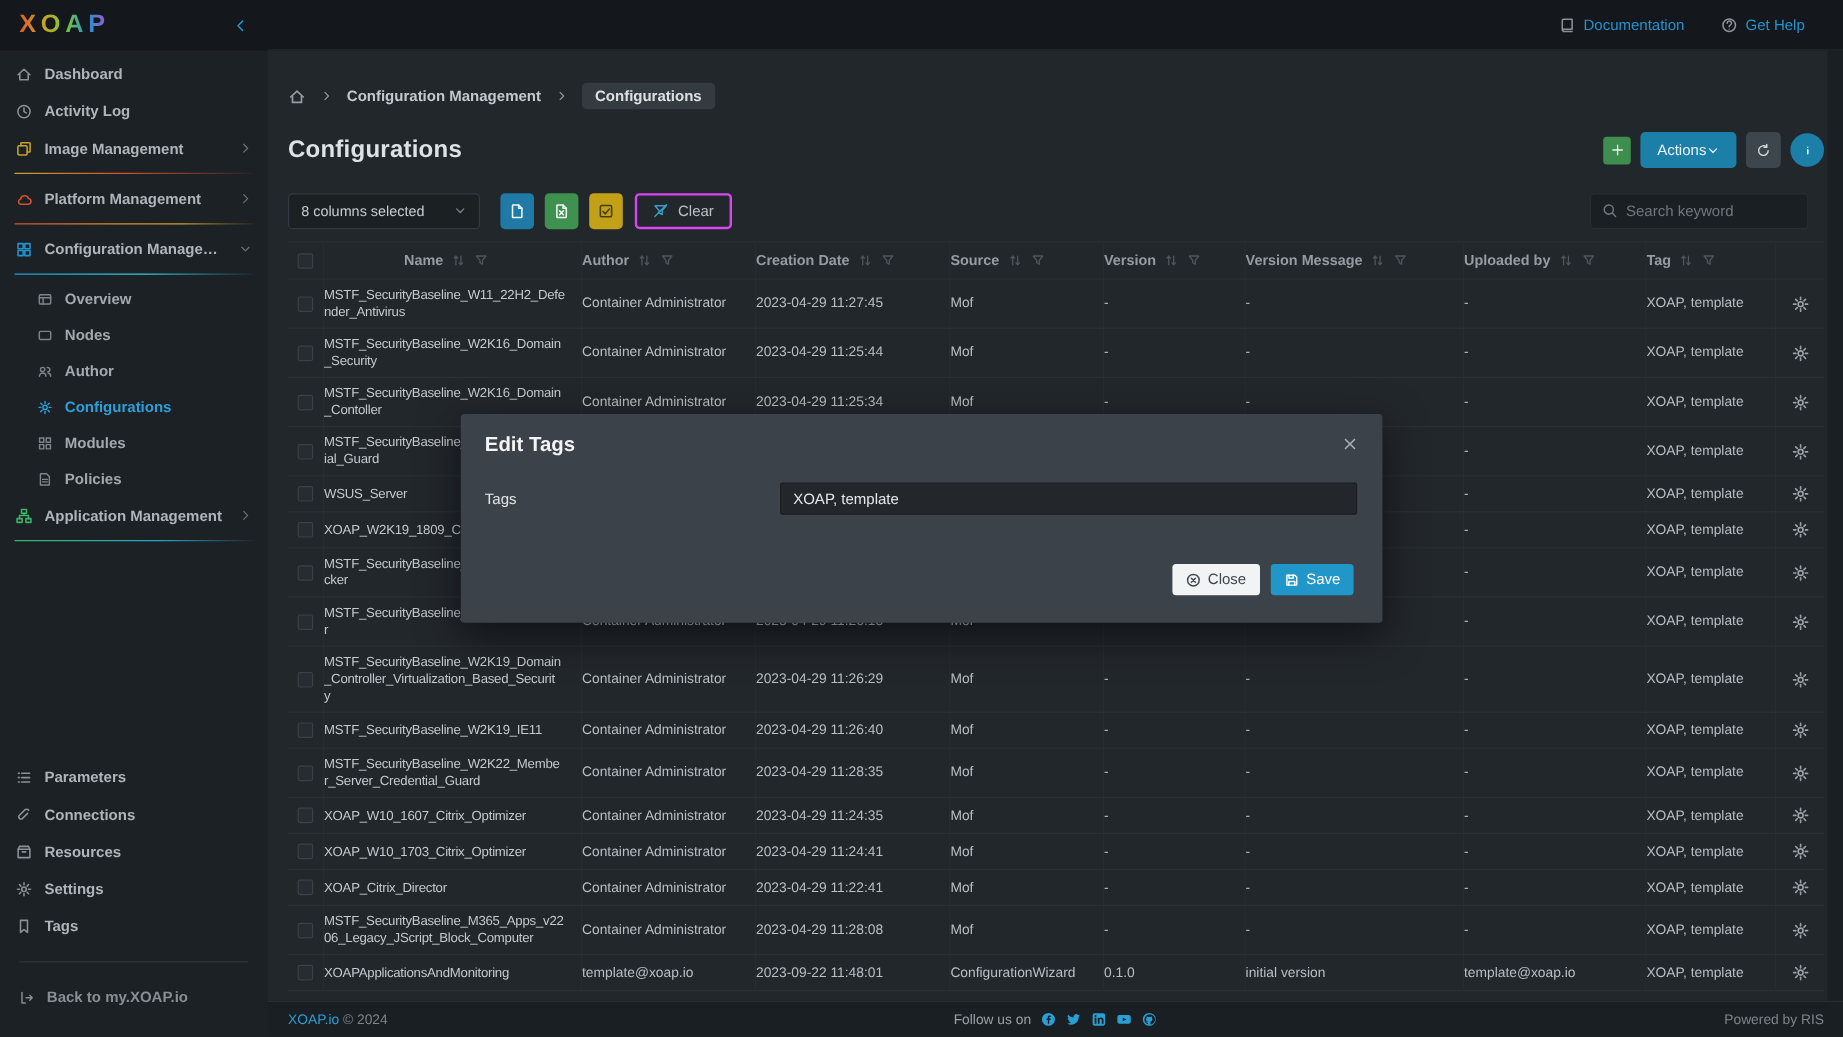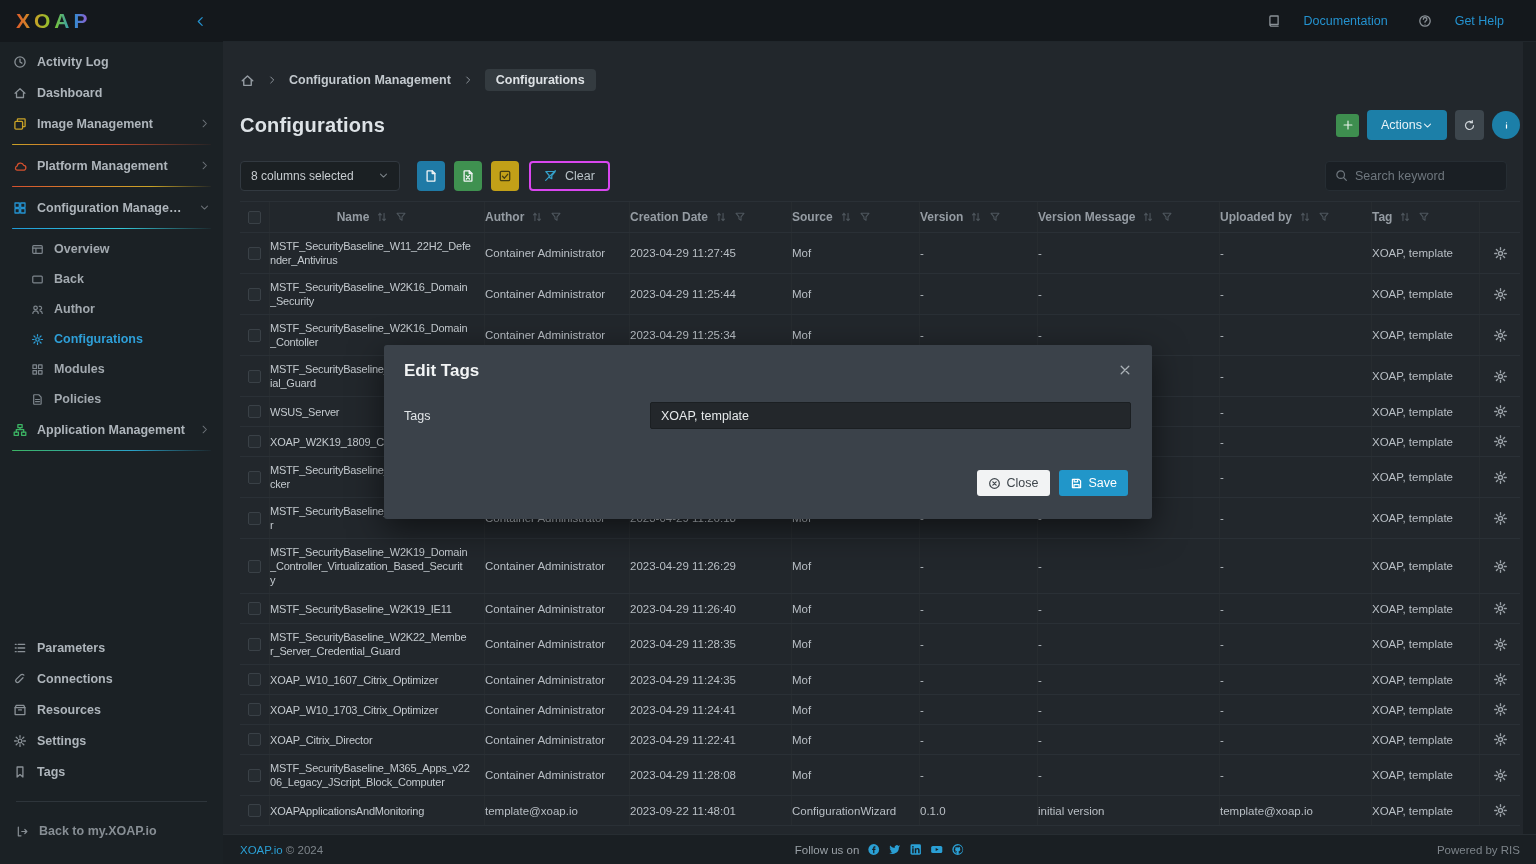--- a/index.html
+++ b/index.html
@@ -31,21 +31,21 @@
   .grad-blue{background:linear-gradient(90deg,#1f9ad6 0%,#35c8d8 55%,rgba(53,200,216,.05) 100%)}
   .grad-green{background:linear-gradient(90deg,#3cb464 0%,#2aa3c9 60%,rgba(42,163,201,.05) 100%)}
   .side-bottom{margin-top:auto;padding-bottom:18px}
   .side-div{height:1px;background:#2e353b;margin:14px 16px}
   .back-link{display:flex;align-items:center;gap:10px;padding:8px 16px;color:#878e94;font-size:12.5px;font-weight:600;cursor:pointer}
   .back-link .icn{width:13px;height:13px}
 
   
   .main{flex:1;display:flex;flex-direction:column;min-width:0}
   .topbar{height:42px;flex-shrink:0;background:#14181c;display:flex;align-items:center;justify-content:flex-end;gap:30px;padding-right:32px;border-bottom:1px solid #20262b}
-  .top-link{display:flex;align-items:center;gap:23px;color:#2492cf;font-size:12.5px;cursor:pointer}
+  .top-link{display:flex;align-items:center;gap:7px;color:#2492cf;font-size:12.5px;cursor:pointer}
   .top-link .icn{color:#8a9197}
 
   .content{flex:1;position:relative;padding:0 16px 0 17px;overflow:hidden}
   .scroll-strip{position:absolute;right:0;top:0;bottom:0;width:13px;background:#1a1f23}
 
   .breadcrumb{margin-top:26px;height:24px;display:flex;align-items:center;gap:12px;font-size:12.5px}
   .breadcrumb .icn{color:#959ca3;width:15px;height:15px;cursor:pointer}
   .bc-sep{color:#565d63;width:10px!important;height:10px!important}
   .bc-section{color:#c3c9ce;font-weight:700;cursor:pointer}
   .bc-pill{background:#343b40;color:#dde1e4;font-weight:700;padding:4px 11px;border-radius:4px}
@@ -134,34 +134,34 @@
       <span class="icn collapse">
           <svg viewBox="0 0 14 14" fill="none" stroke="currentColor" stroke-width="1.3" stroke-linecap="round" stroke-linejoin="round">
             <path d="M8.8 2.8 4.6 7l4.2 4.2"></path>
           </svg>
         </span>
     </div>
     <nav class="side-nav" id="side-main">
         <div class="side-item">
           <span class="icn" style="color:#8a9197">
             <svg viewBox="0 0 14 14" fill="none" stroke="currentColor" stroke-width="1.3" stroke-linecap="round" stroke-linejoin="round">
+              <path d="M2.1 7.3 7 2.7l4.9 4.6"></path>
+              <path d="M3.5 6.6v4.9h7V6.6"></path>
+            </svg>
+          </span>
+          <span class="s-lbl">Dashboard</span>
+        </div>
+        <div class="side-item">
+          <span class="icn" style="color:#8a9197">
+            <svg viewBox="0 0 14 14" fill="none" stroke="currentColor" stroke-width="1.3" stroke-linecap="round" stroke-linejoin="round">
               <circle cx="7" cy="7" r="5.1"></circle>
               <path d="M7 4.1V7l1.9 1.1"></path>
             </svg>
           </span>
           <span class="s-lbl">Activity Log</span>
-        </div>
-        <div class="side-item">
-          <span class="icn" style="color:#8a9197">
-            <svg viewBox="0 0 14 14" fill="none" stroke="currentColor" stroke-width="1.3" stroke-linecap="round" stroke-linejoin="round">
-              <path d="M2.1 7.3 7 2.7l4.9 4.6"></path>
-              <path d="M3.5 6.6v4.9h7V6.6"></path>
-            </svg>
-          </span>
-          <span class="s-lbl">Dashboard</span>
         </div>
         <div class="side-item">
           <span class="icn" style="color:#c9a227">
             <svg viewBox="0 0 14 14" fill="none" stroke="currentColor" stroke-width="1.3" stroke-linecap="round" stroke-linejoin="round">
               <rect x="1.9" y="4.4" width="7.7" height="7.7" rx="1"></rect>
               <path d="M4.4 4.4V2.5a.6.6 0 0 1 .6-.6h6.5a.6.6 0 0 1 .6.6v6.5a.6.6 0 0 1-.6.6H9.6"></path>
             </svg>
           </span>
           <span class="s-lbl">Image Management</span>
           <span class="icn chev">
@@ -210,21 +210,21 @@
             </svg>
           </span>
           <span class="s-lbl">Overview</span>
         </div>
         <div class="side-item child">
           <span class="icn">
             <svg viewBox="0 0 14 14" fill="none" stroke="currentColor" stroke-width="1.3" stroke-linecap="round" stroke-linejoin="round">
               <rect x="1.9" y="3.4" width="10.2" height="7.2" rx="1"></rect>
             </svg>
           </span>
-          <span class="s-lbl">Back</span>
+          <span class="s-lbl">Nodes</span>
         </div>
         <div class="side-item child">
           <span class="icn">
             <svg viewBox="0 0 14 14" fill="none" stroke="currentColor" stroke-width="1.3" stroke-linecap="round" stroke-linejoin="round">
               <circle cx="4.9" cy="5.3" r="1.9"></circle>
               <path d="M2 11.3a2.9 2.9 0 0 1 5.8 0"></path>
               <path d="M8.9 3.6a1.9 1.9 0 1 1 .6 3.7M9.8 8.5a2.9 2.9 0 0 1 2.3 2.8"></path>
             </svg>
           </span>
           <span class="s-lbl">Author</span>

